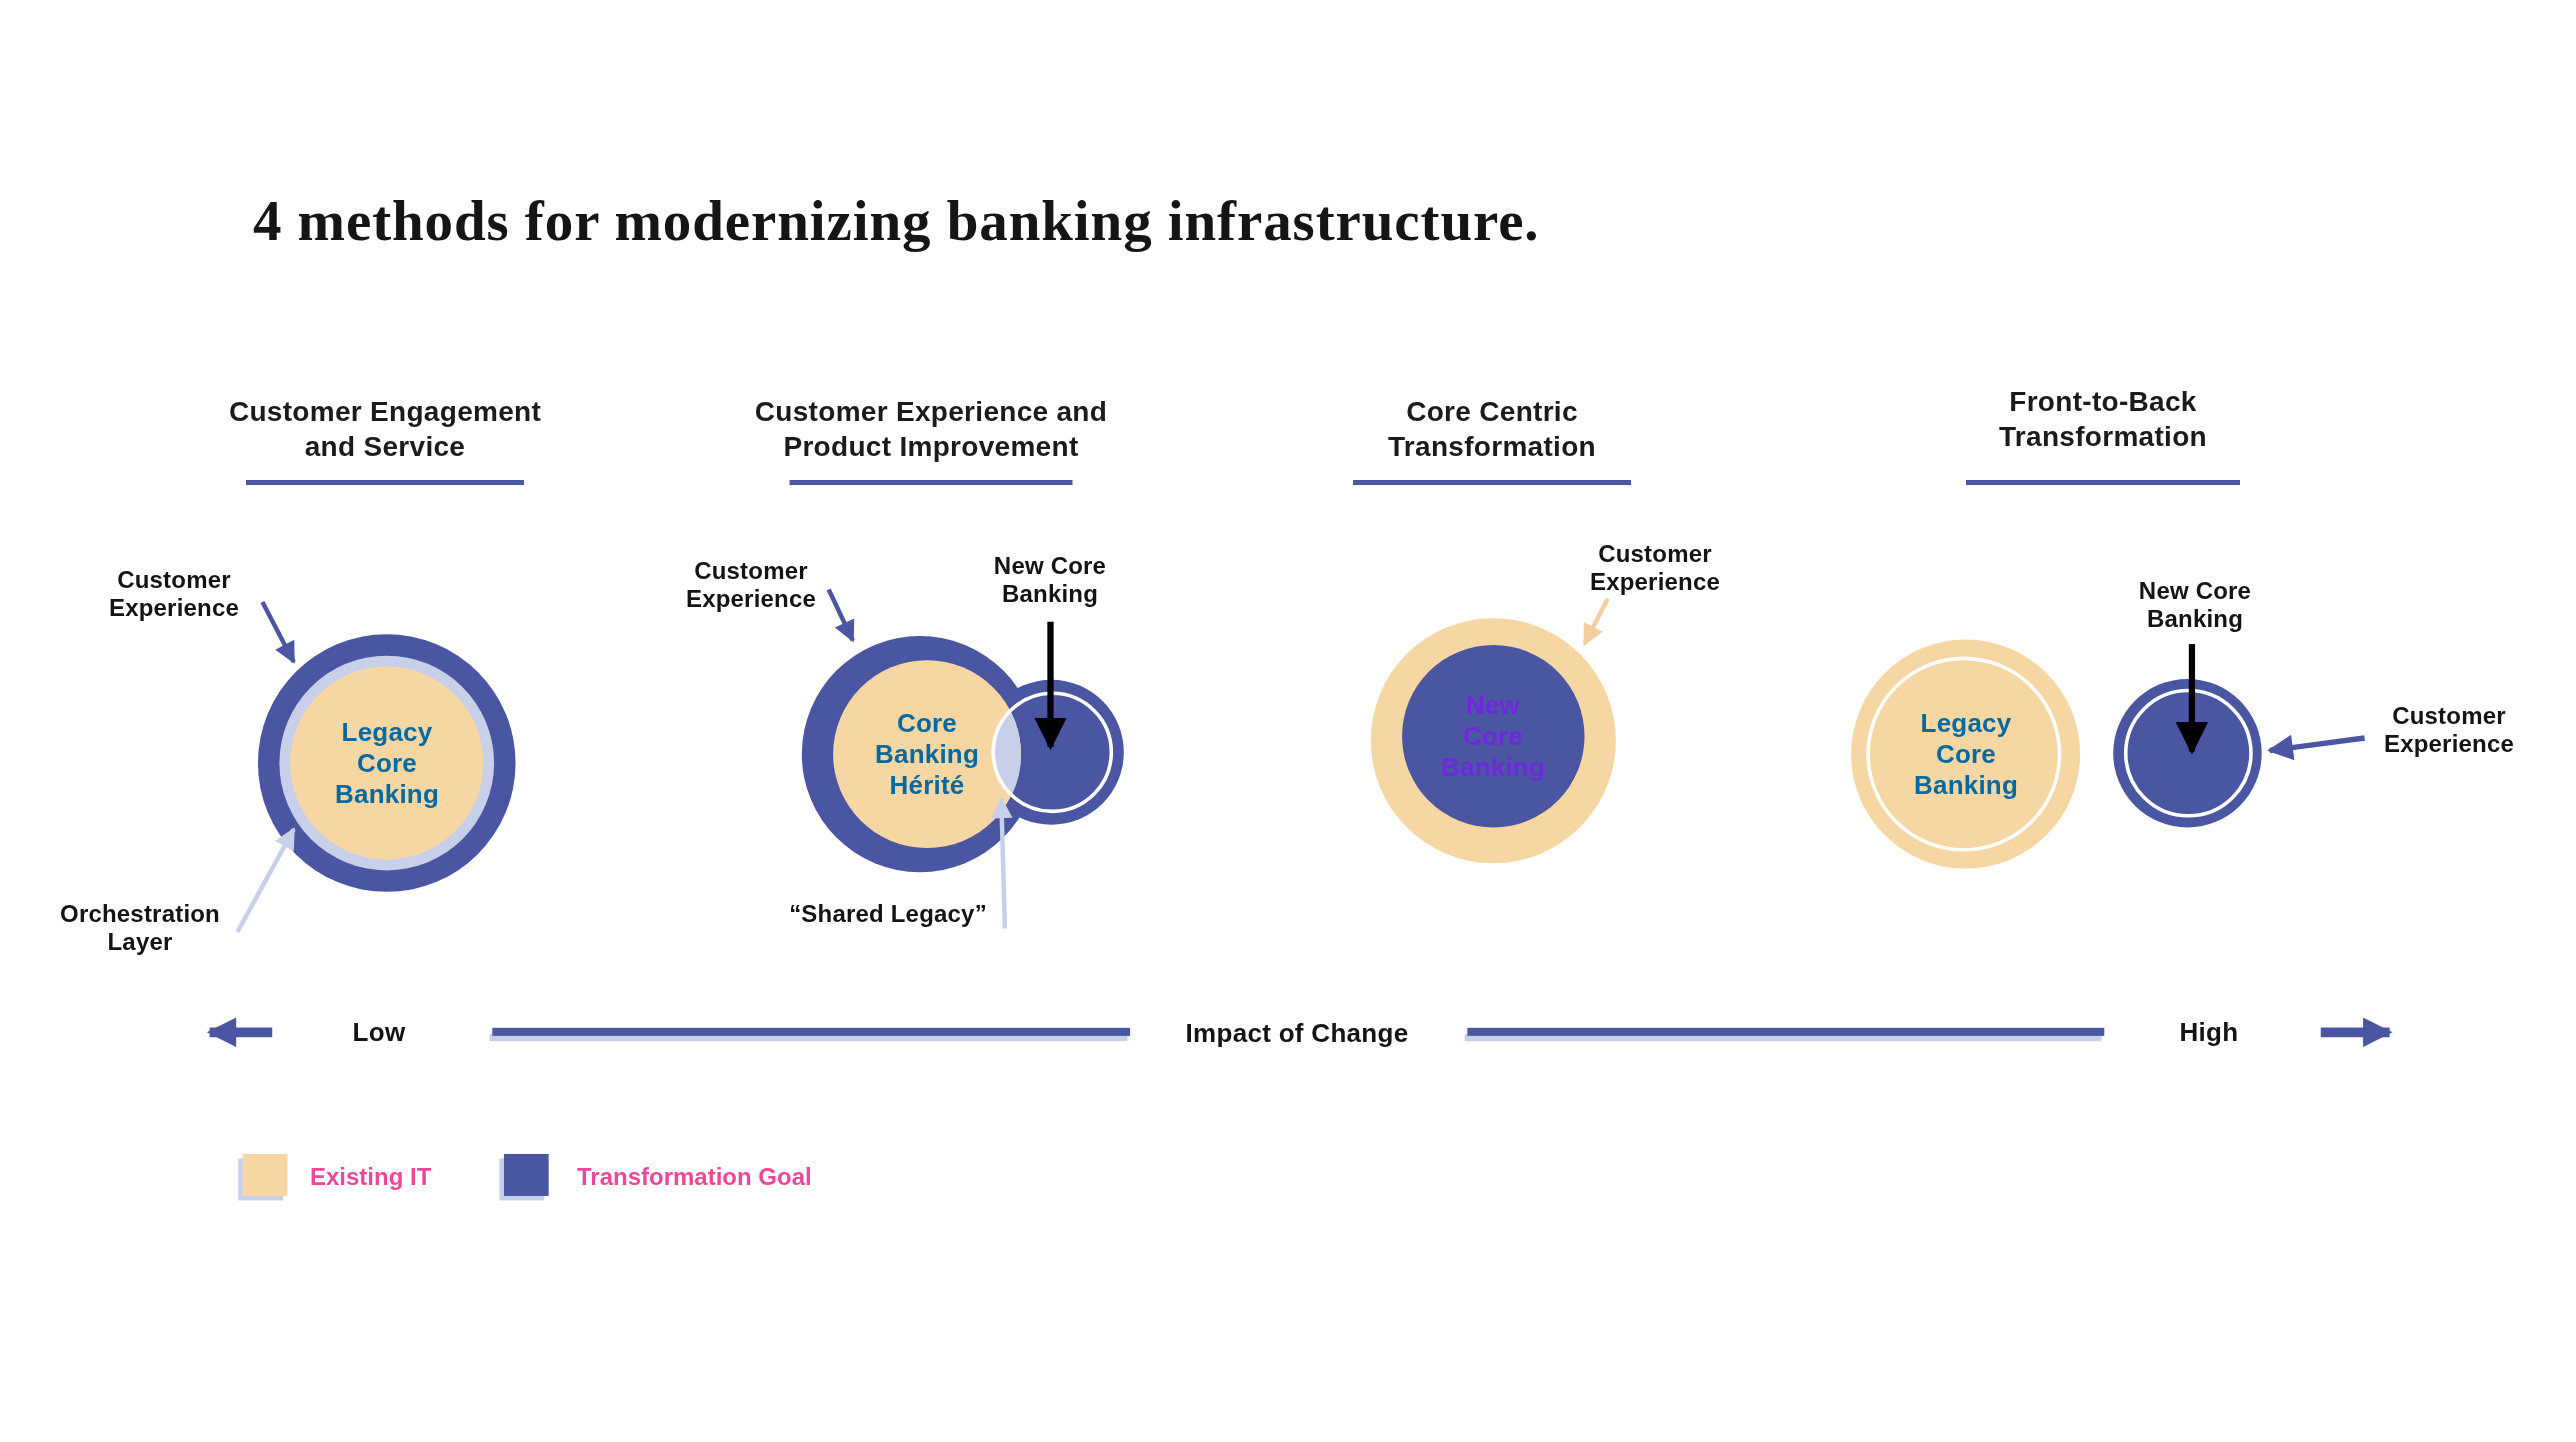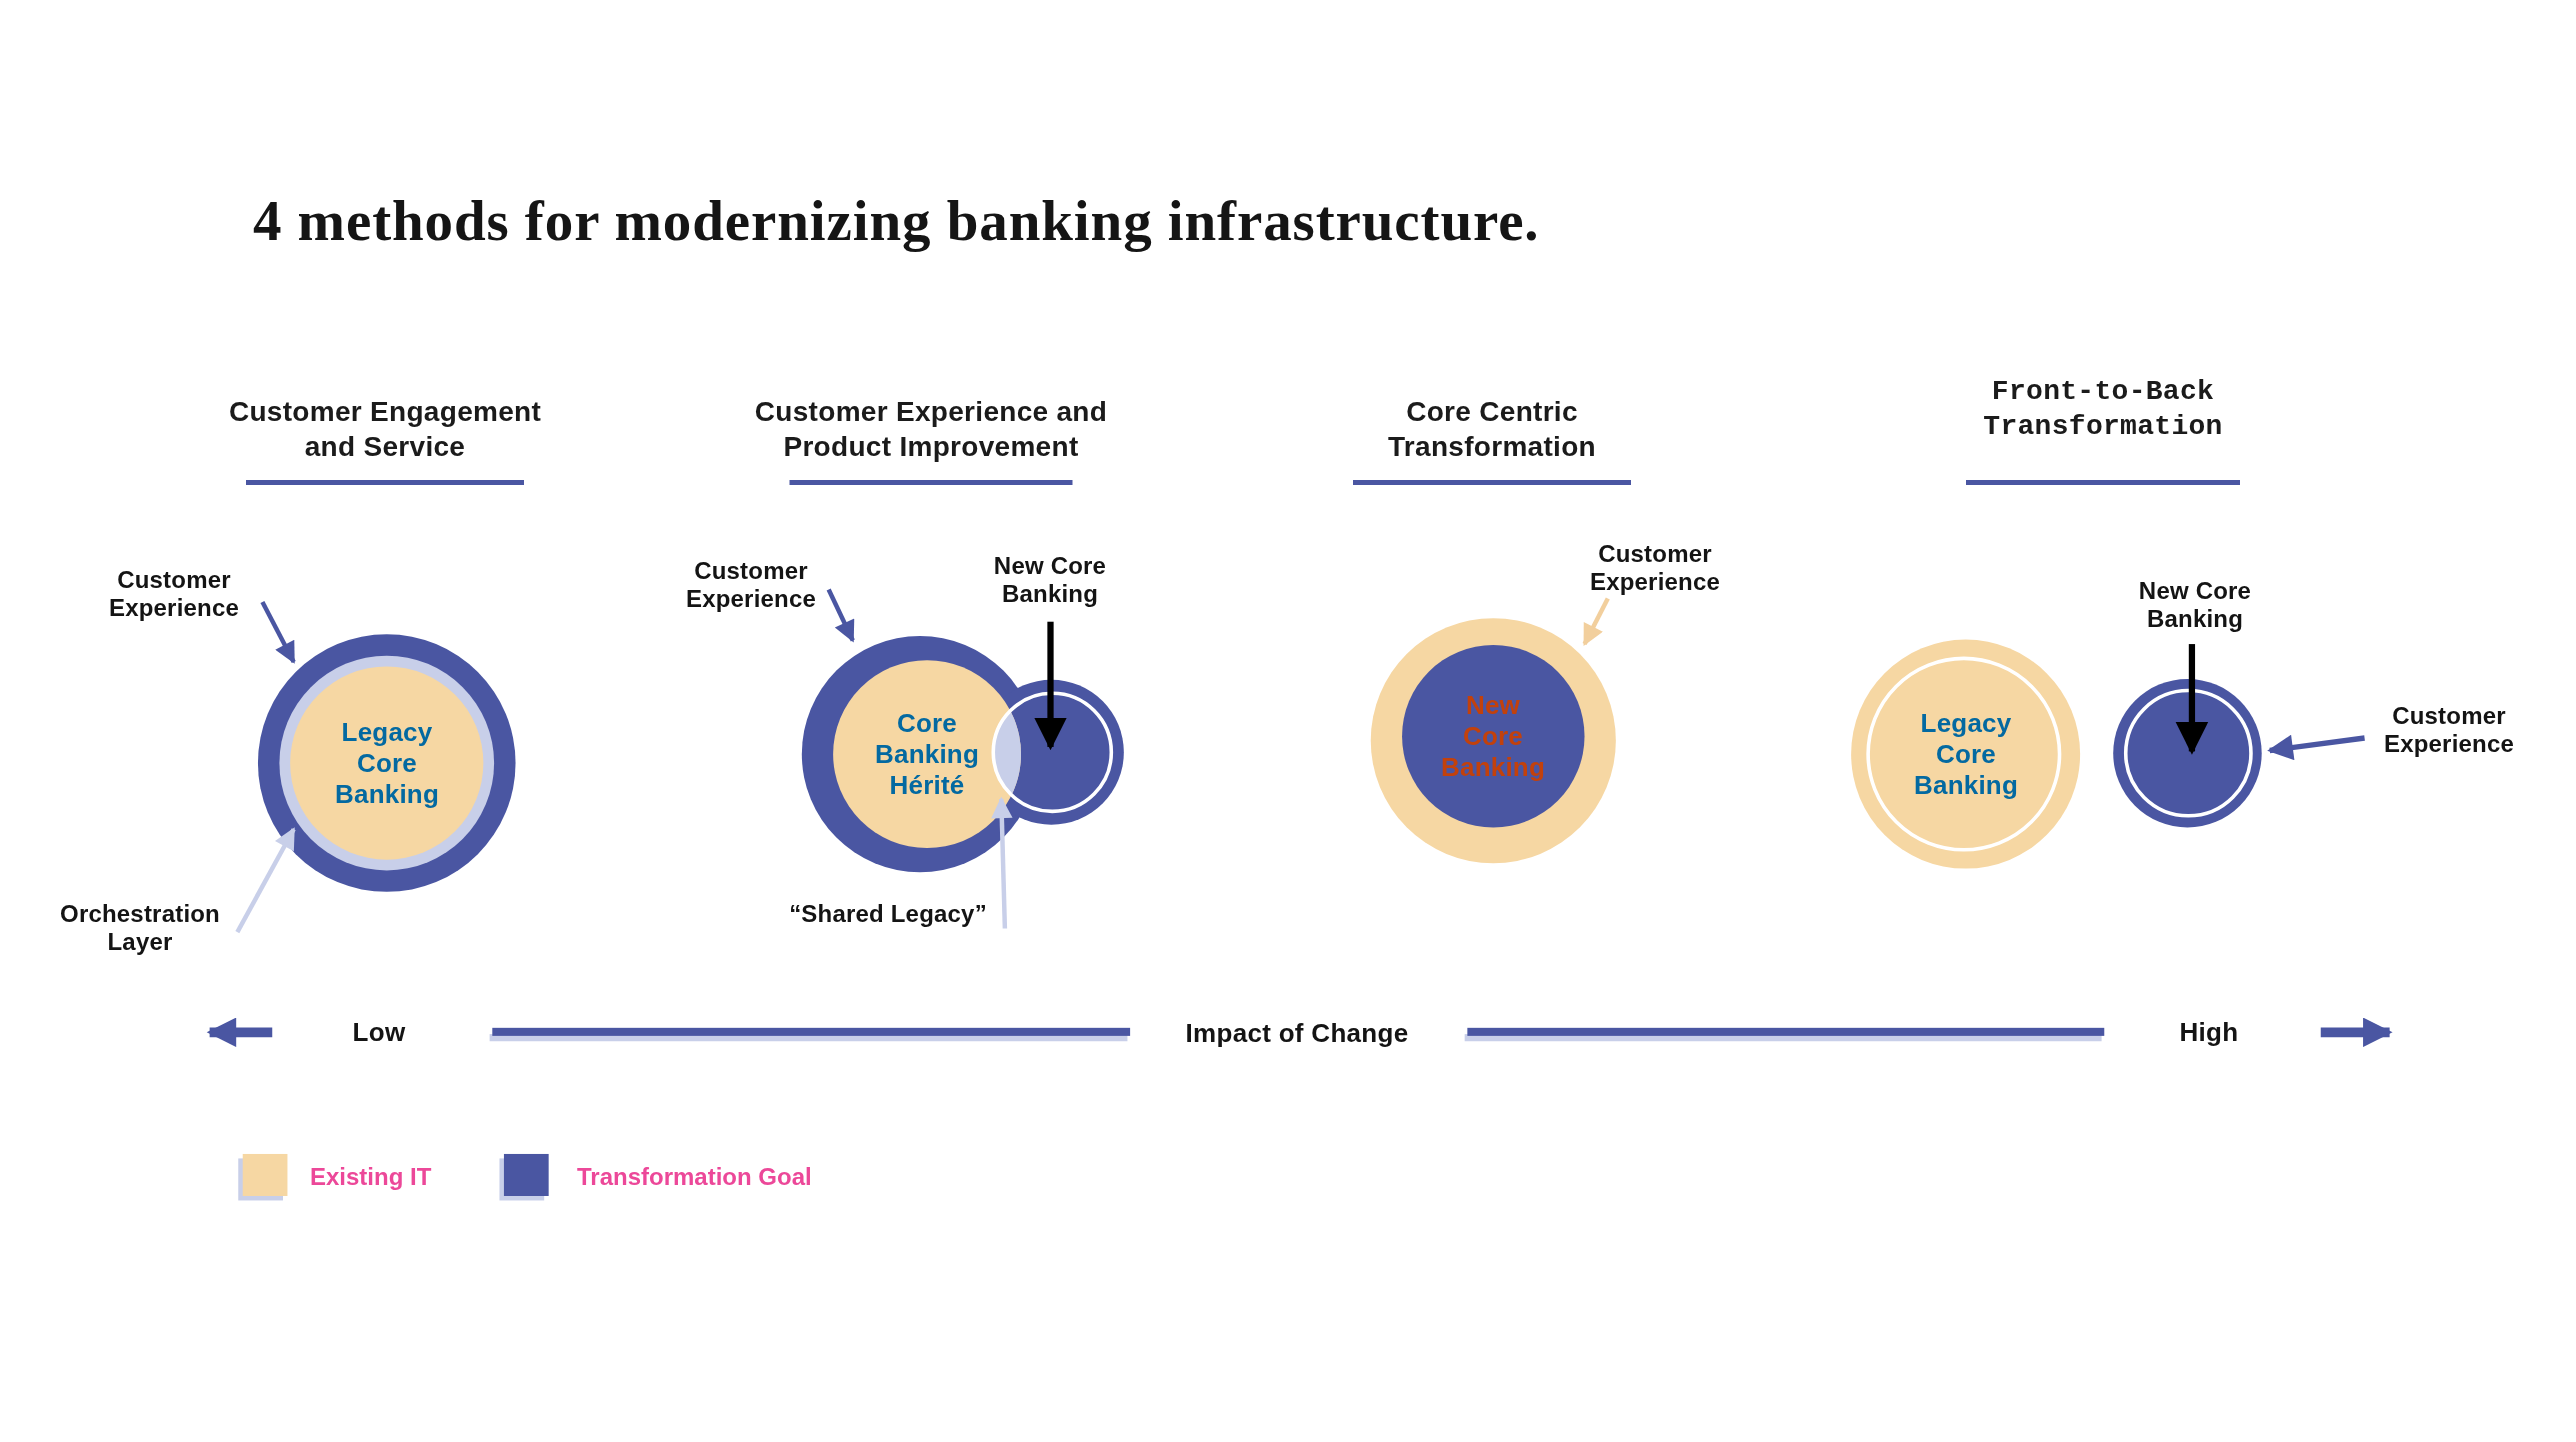--- a/index.html
+++ b/index.html
@@ -24,21 +24,21 @@
   .lbl{
     position:absolute;transform:translate(-50%,-50%);
     font-size:24px;line-height:28px;font-weight:700;color:#141414;
     text-align:center;white-space:pre-line;letter-spacing:0.2px;
   }
   .circle-lbl{
     position:absolute;transform:translate(-50%,-50%);
     font-size:26px;line-height:31px;font-weight:700;color:#0369a1;
     text-align:center;white-space:pre-line;letter-spacing:0.2px;
   }
-  .circle-lbl.white{color:#c2410c;}
+  .circle-lbl.white{color:#6d28d9;}
   .axis-lbl{
     position:absolute;transform:translate(-50%,-50%);
     font-size:26px;font-weight:700;color:#141414;white-space:nowrap;letter-spacing:0.3px;
   }
   .legend-lbl{
     position:absolute;transform:translateY(-50%);
     font-size:24px;font-weight:700;color:#ec4899;white-space:nowrap;
   }
   .source{
     position:absolute;left:253px;top:1240px;font-size:24px;font-style:italic;color:#222222;
@@ -51,21 +51,21 @@
 <div class="canvas">
 
   <div class="title">4 methods for modernizing banking infrastructure.</div>
 
   <div class="col-header" style="left:931px;top:394px;">Customer Experience and
 Product Improvement</div>
   <div class="col-header" style="left:385px;top:394px;">Customer Engagement
 and Service</div>
   <div class="col-header" style="left:1492px;top:394px;">Core Centric
 Transformation</div>
-  <div class="col-header" style="left:2103px;top:374px;font-family:Liberation Mono, monospace;">Front-to-Back
+  <div class="col-header" style="left:2103px;top:384px;">Front-to-Back
 Transformation</div>
 
   <div class="col-underline" style="left:385px;top:480px;width:278px;"></div>
   <div class="col-underline" style="left:931px;top:480px;width:283px;"></div>
   <div class="col-underline" style="left:1492px;top:480px;width:278px;"></div>
   <div class="col-underline" style="left:2103px;top:480px;width:274px;"></div>
 
   <svg class="shapes" width="2576" height="1442" viewBox="0 0 2879 1612">
     <defs>
       <marker id="mBlue" viewBox="0 0 10 10" refX="9" refY="5" markerWidth="5.5" markerHeight="4.8" orient="auto-start-reverse">

